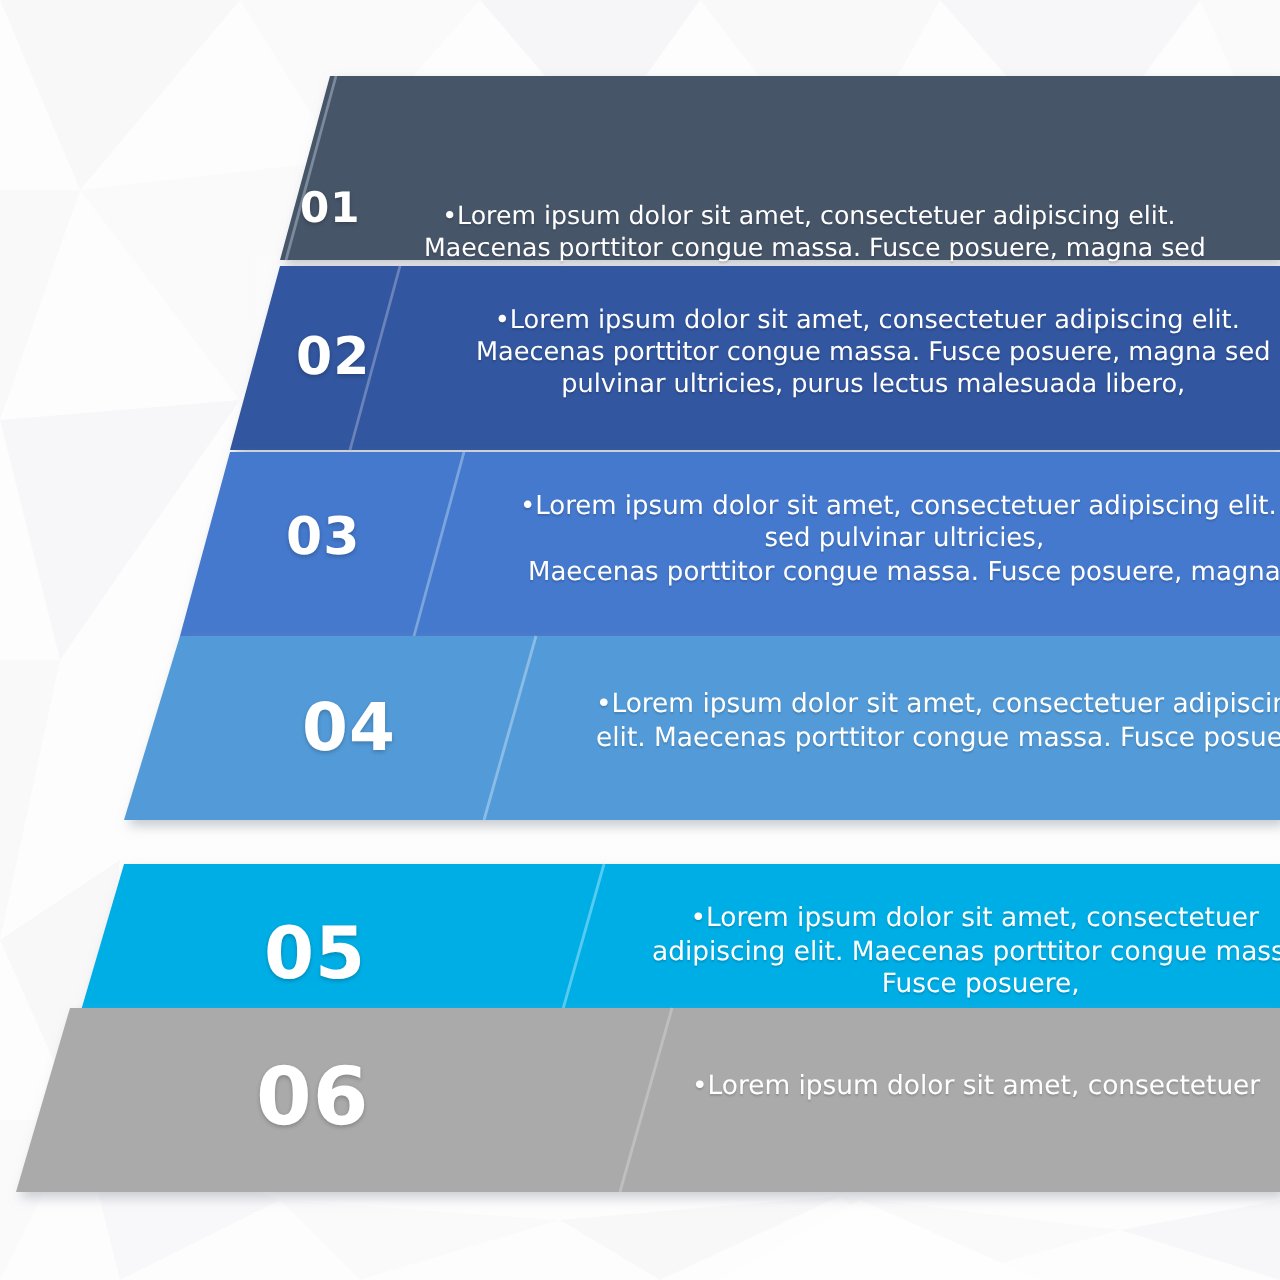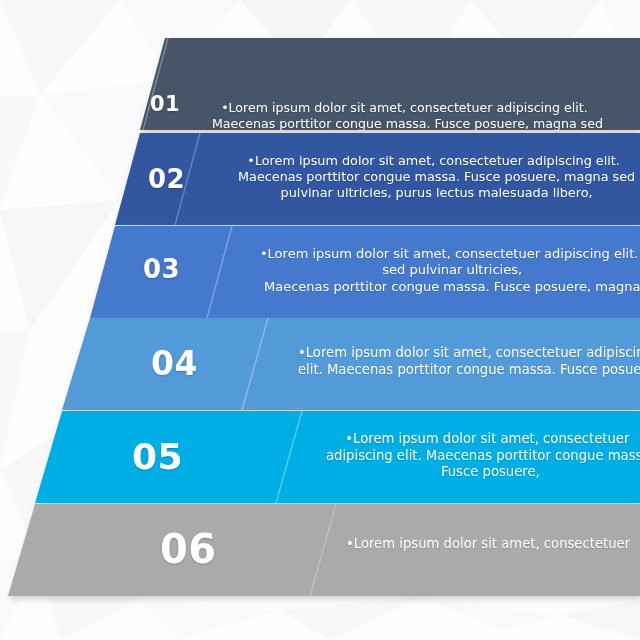--- a/index.html
+++ b/index.html
@@ -80,21 +80,21 @@
   .tier-text .line.indent {
     padding-left: 6px;
   }
 
   
   .n01 { font-size: 21px; }
   .n02 { font-size: 26px; }
   .n03 { font-size: 26px; }
   .n04 { font-size: 33px; }
   .n05 { font-size: 36px; }
-  .n06 { font-size: 40px; margin-left: 32px; }
+  .n06 { font-size: 40px; }
 
   .t01 { font-size: 12.6px; }
   .t02 { font-size: 12.8px; }
   .t03 { font-size: 13.0px; }
   .t04 { font-size: 13.2px; }
   .t05 { font-size: 13.2px; }
   .t06 { font-size: 13.2px; }
 </style>
 </head>
 <body>
@@ -199,21 +199,21 @@
       </svg>
       <div class="tier-content">
         <div class="tier-num n04" style="left:151px; top:29px;">04</div>
         <div class="tier-text t04" style="left:292px; top:27px;">
           <span class="line">•Lorem ipsum dolor sit amet, consectetuer adipiscing</span>
           <span class="line indent">elit. Maecenas porttitor congue massa. Fusce posuere,</span>
         </div>
       </div>
     </div>
 
-    <div class="tier" style="top:411px; height:96px;">
+    <div class="tier" style="top:432px; height:96px;">
       <svg class="tier-shape" height="102" viewBox="0 0 640 102" preserveAspectRatio="none">
         <defs>
           <filter id="sh5" x="-10%" y="-20%" width="130%" height="160%">
             <feDropShadow dx="2" dy="3" stdDeviation="3" flood-color="#9aa0aa" flood-opacity="0.55"></feDropShadow>
           </filter>
         </defs>
         <polygon id="p05" points="62,0 640,0 640,92 35,92" filter="url(#sh5)" fill="#00aee6"></polygon>
         <line id="d05" x1="302" y1="0" x2="276" y2="92" stroke-width="1.4" opacity="0.75" stroke="#73d5f4"></line>
       </svg>
       <div class="tier-content">

